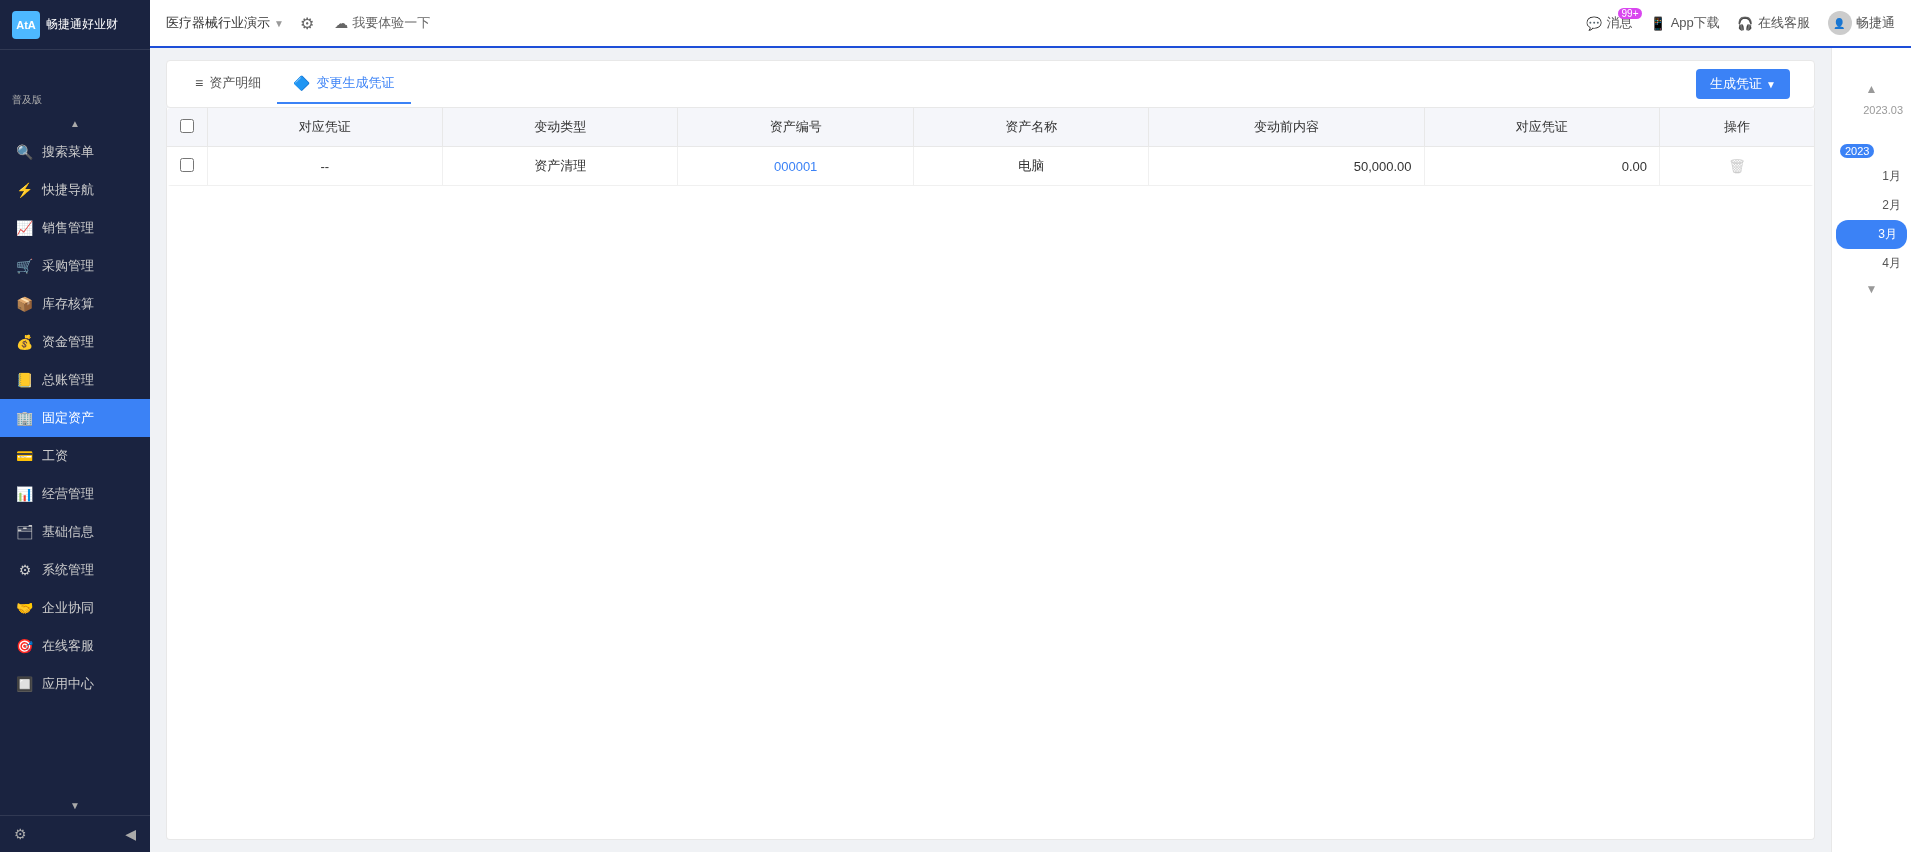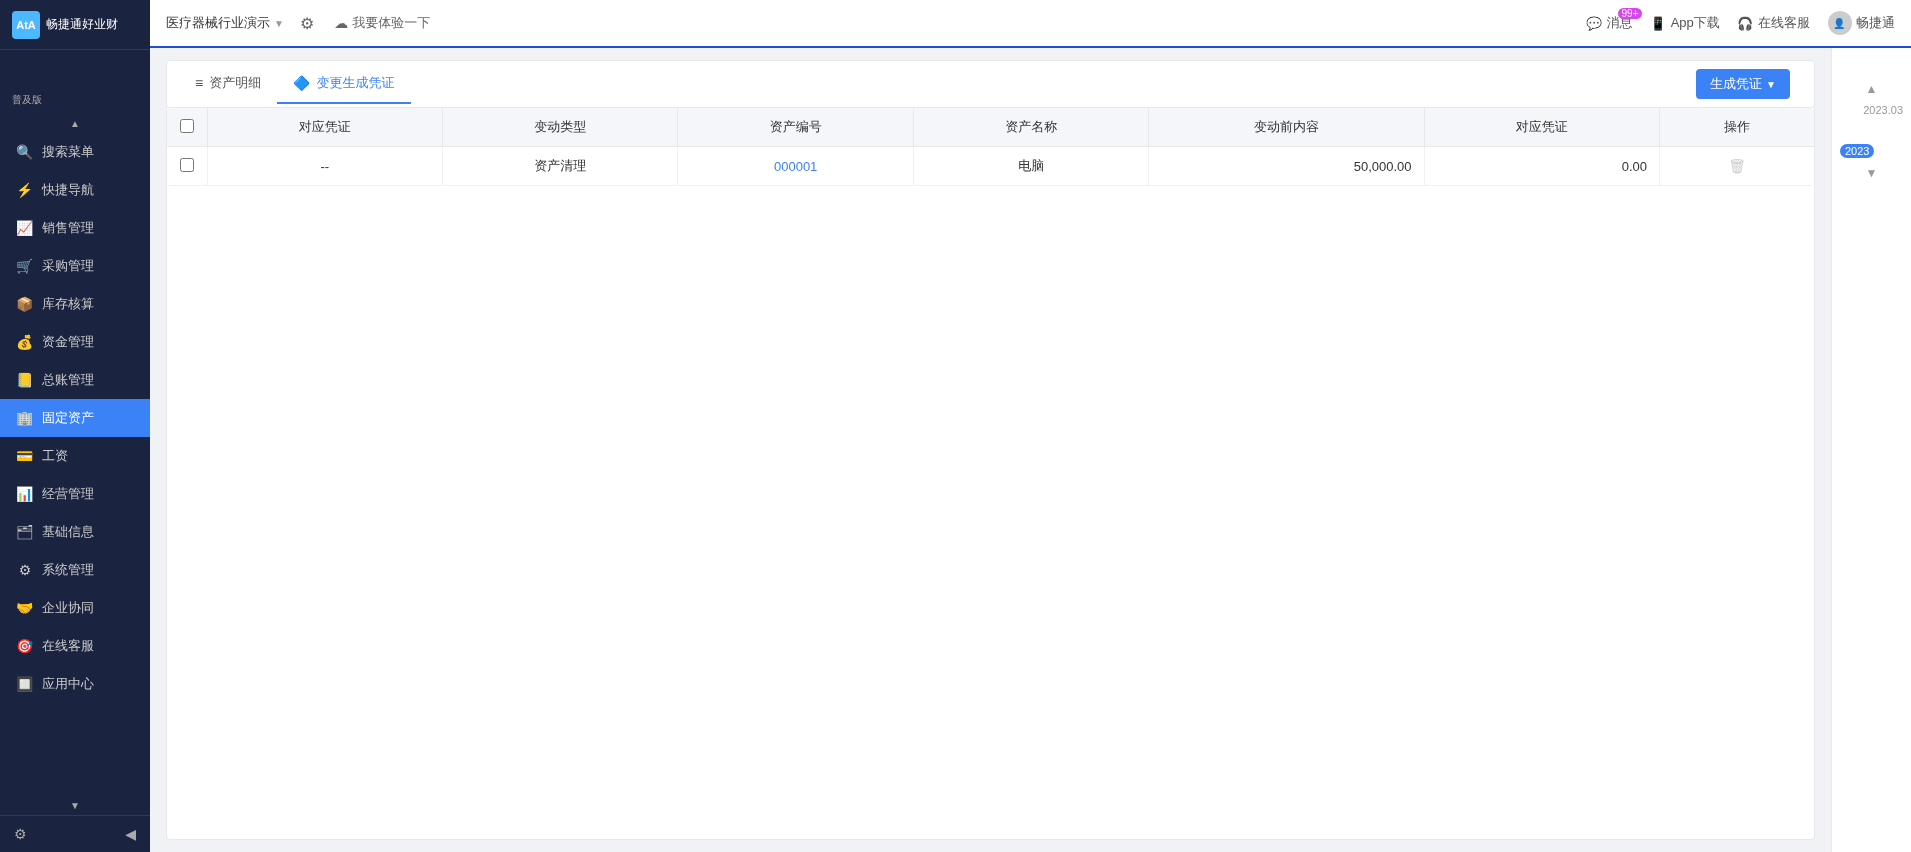--- a/index.html
+++ b/index.html
@@ -406,17 +406,23 @@
 
     <div class="timeline-panel">
       <div class="timeline-nav-up">▲</div>
       <div class="timeline-year">2023.03</div>
 
 
       <div style="display:flex;align-items:center;padding:4px 8px;gap:4px;margin-top:20px;">
         <span class="year-badge">2023</span>
       </div>
 
+      <div id="months-curr">
+          <div class="timeline-month">1月</div>
+          <div class="timeline-month">2月</div>
+          <div class="timeline-month active">3月</div>
+          <div class="timeline-month">4月</div>
+        </div>
 
       <div class="timeline-nav-down">▼</div>
     </div>
   </div>
 </div>
 
 </body></html>

